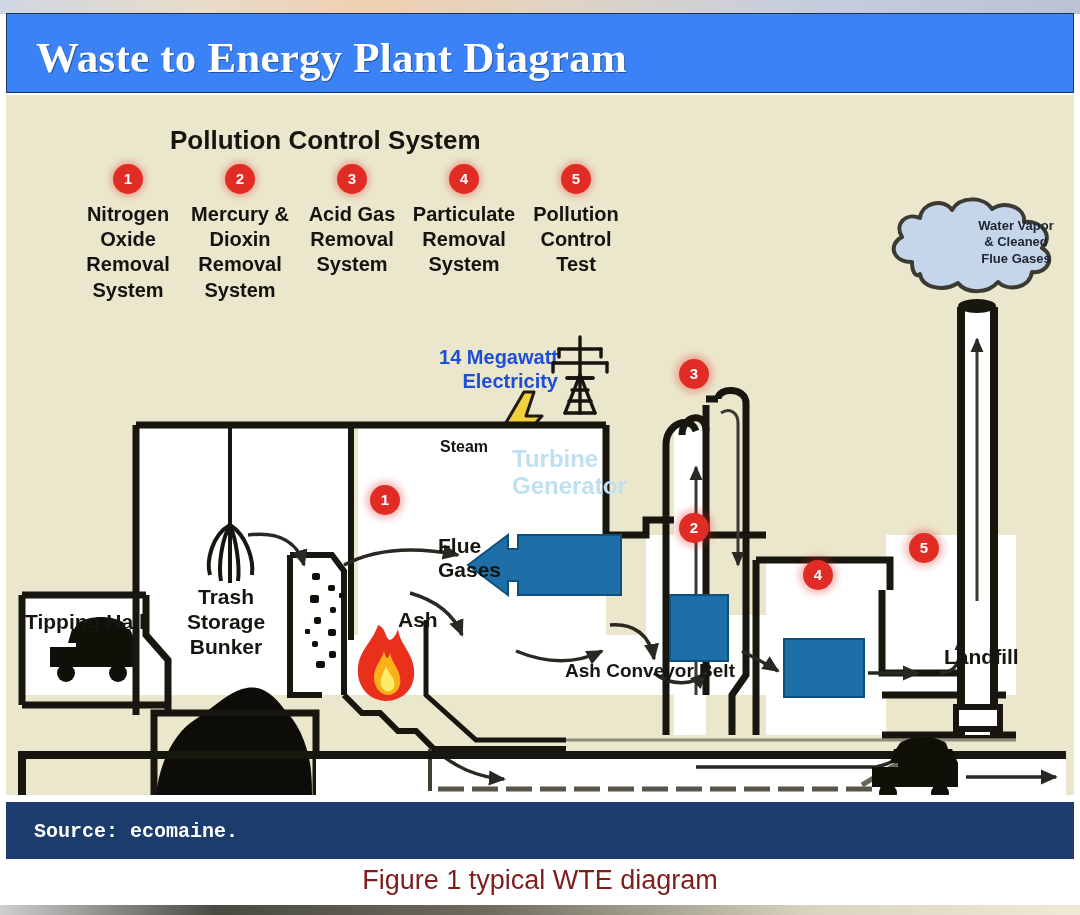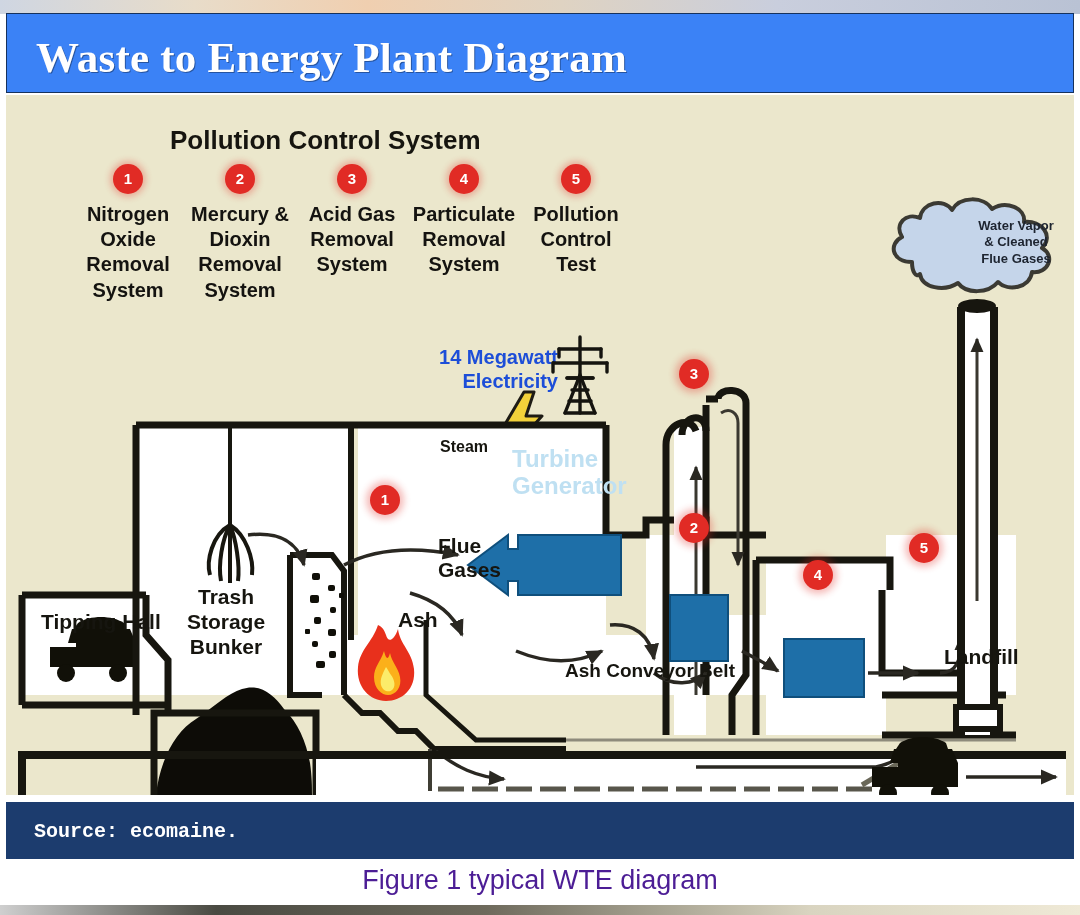--- a/index.html
+++ b/index.html
@@ -20,21 +20,21 @@
 
   
   .canvas{position:absolute;left:6px;top:95px;width:1068px;height:700px;background:#ebe7cc;}
 
   
   .sourcebar{position:absolute;left:6px;top:802px;width:1068px;height:57px;background:#1c3c6e;font-family:Liberation Mono, monospace;}
   .source-text{position:absolute;left:28px;top:18px;font-size:20px;font-weight:bold;color:#ffffff;}
 
   
   .caption{position:absolute;left:0;top:865px;width:1080px;text-align:center;
-     font-size:27px;color:#4c1d95;}
+     font-size:27px;color:#7f1d1d;}
   .bottom-strip{position:absolute;left:0;top:905px;width:1080px;height:10px;
      background:linear-gradient(90deg,#cfcfcf 0%,#4a4a42 20%,#6e6a5c 45%,#d9d4c0 75%,#efe9d6 100%);}
 
   
   .legend-title{position:absolute;left:170px;top:125px;font-size:26px;font-weight:bold;color:#16150f;}
   .legend{position:absolute;left:72px;top:164px;width:560px;display:flex;}
   .legend-col{width:112px;text-align:center;}
   .badge{width:30px;height:30px;border-radius:50%;background:#e12b25;color:#fff;
      font-size:15px;font-weight:bold;line-height:30px;margin:0 auto 8px auto;
      box-shadow:0 0 6px 3px rgba(225,43,37,.30);}
@@ -52,21 +52,21 @@
   .bolt{position:absolute;left:500px;top:390px;width:46px;height:66px;}
 
   
   .diagram{position:absolute;left:6px;top:95px;width:1068px;height:700px;}
 
   
   .lbl{position:absolute;font-weight:bold;color:#16150f;}
   .lbl-steam{left:392px;top:438px;font-size:16px;margin-left:48px;}
   .lbl-flue{left:438px;top:534px;font-size:21px;line-height:1.16;}
   .lbl-ash{left:398px;top:608px;font-size:21px;}
-  .lbl-tipping{left:25px;top:610px;font-size:21px;padding-left:16px;}
+  .lbl-tipping{left:25px;top:610px;font-size:21px;}
   .lbl-bunker{left:186px;top:585px;font-size:21px;text-align:center;line-height:1.18;width:80px;}
   .lbl-conveyor{left:565px;top:660px;font-size:19px;}
   .lbl-landfill{left:944px;top:645px;font-size:21px;}
   .tg-text{position:absolute;left:512px;top:446px;width:100px;font-size:24px;font-weight:bold;
     color:#bfe0f2;line-height:1.12;}
 
   .marker{position:absolute;width:30px;height:30px;border-radius:50%;background:#e12b25;
     color:#fff;font-size:15px;font-weight:bold;line-height:30px;text-align:center;
     box-shadow:0 0 7px 4px rgba(225,43,37,.32);}
   .m1{left:370px;top:485px;}

